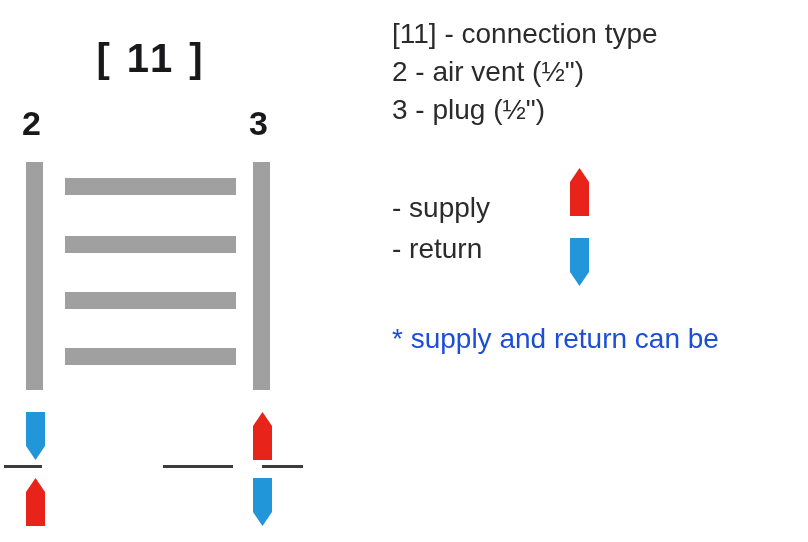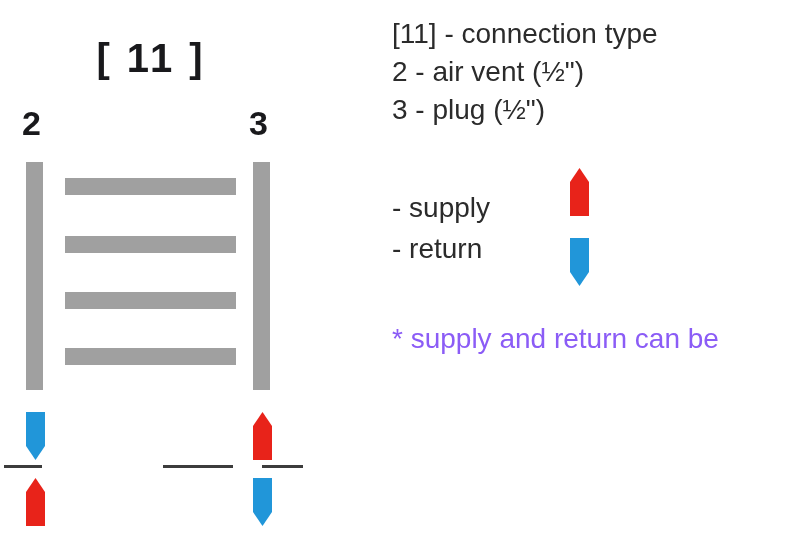--- a/index.html
+++ b/index.html
@@ -136,21 +136,21 @@
   .legend-arrow.return-arrow { left: 178px; top: 238px; }
   .legend-arrow { position: absolute; width: 19px; height: 48px; }
   .legend-arrow svg { display: block; width: 19px; height: 48px; }
 
   .note {
     position: absolute;
     left: 0;
     top: 320px;
     width: 400px;
     font-size: 28px;
-    color: #8b5cf6;
+    color: #1d4ed8;
     line-height: 1.35;
   }
   .note .note-l1 { display: block; white-space: pre; }
   .note .note-l2 { display: block; white-space: pre; padding-left: 26px; }
 </style>
 </head>
 <body>
 
 <div id="page">
 

